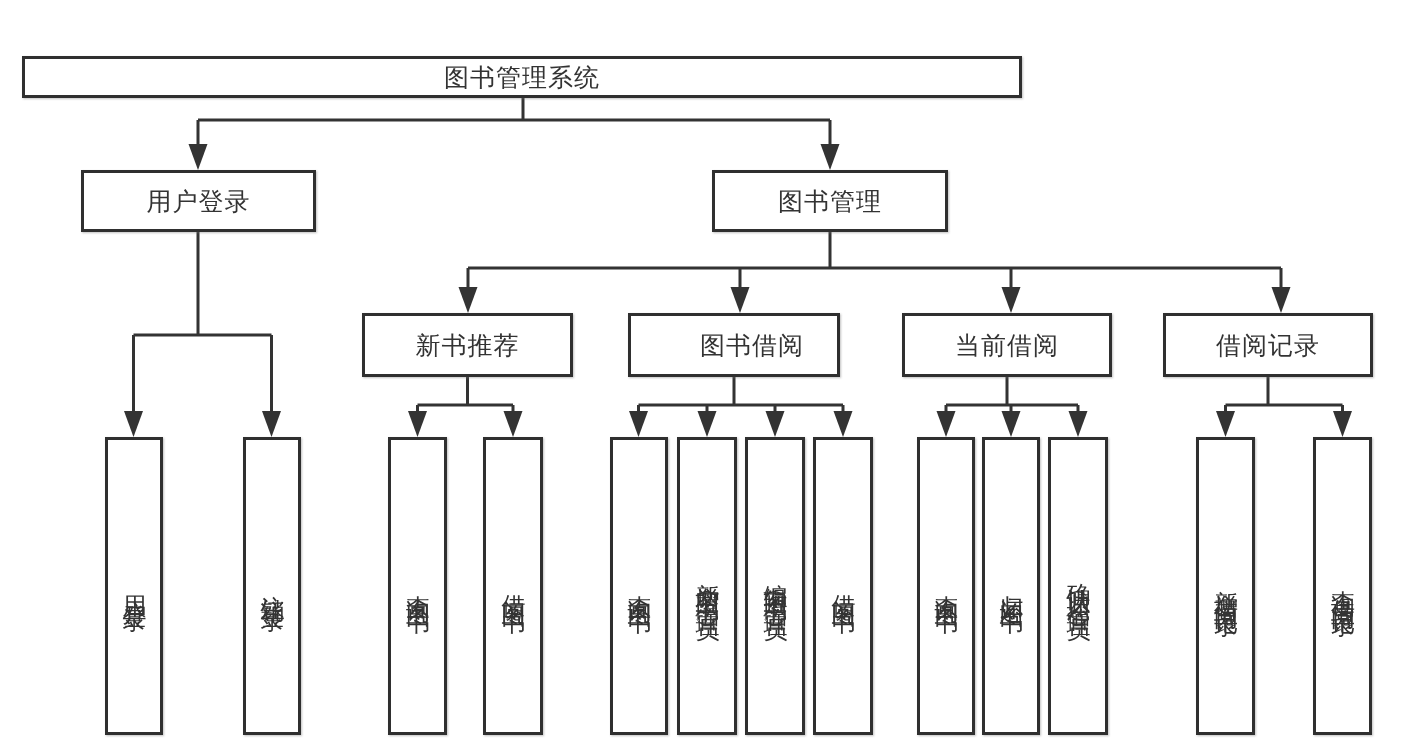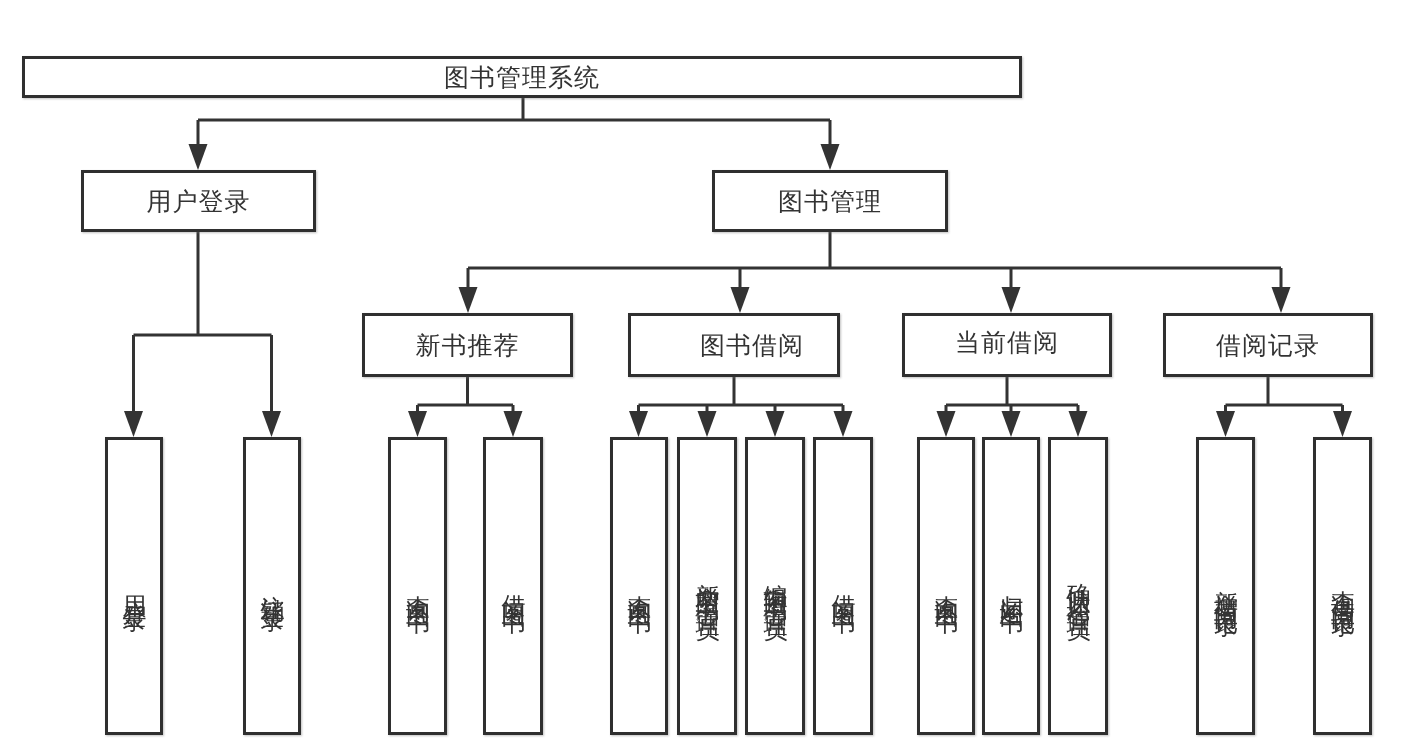--- a/index.html
+++ b/index.html
@@ -108,21 +108,21 @@
     <polygon points="1333,411 1352,411 1342.5,437"></polygon>
   </svg>
 
   <div class="box" style="left:22px; top:13px; width:1000px; height:42px;margin-top:43px;">图书管理系统</div>
 
   <div class="box" style="left:81px; top:170px; width:235px; height:62px;">用户登录</div>
   <div class="box" style="left:362px; top:313px; width:211px; height:64px;">新书推荐</div>
 
   <div class="box" style="left:712px; top:170px; width:236px; height:62px;">图书管理</div>
   <div class="box" style="left:628px; top:313px; width:212px; height:64px;padding-left:36px;">图书借阅</div>
-  <div class="box" style="left:902px; top:313px; width:210px; height:64px;font-family:Liberation Mono, monospace;">当前借阅</div>
+  <div class="box" style="left:902px; top:313px; width:210px; height:64px;">当前借阅</div>
   <div class="box" style="left:1163px; top:313px; width:210px; height:64px;">借阅记录</div>
 
   <div class="box v" style="left:105px; top:437px; width:58px; height:298px;">用户登录</div>
   <div class="box v" style="left:243px; top:437px; width:58px; height:298px;">注销登录</div>
 
   <div class="box v" style="left:388px; top:437px; width:59px; height:298px;">查询图书</div>
   <div class="box v" style="left:483px; top:437px; width:60px; height:298px;">借阅图书</div>
 
   <div class="box v" style="left:610px; top:437px; width:58px; height:298px;">查询图书</div>
   <div class="box v" style="left:677px; top:437px; width:60px; height:298px;">新增图书（管理员）</div>

